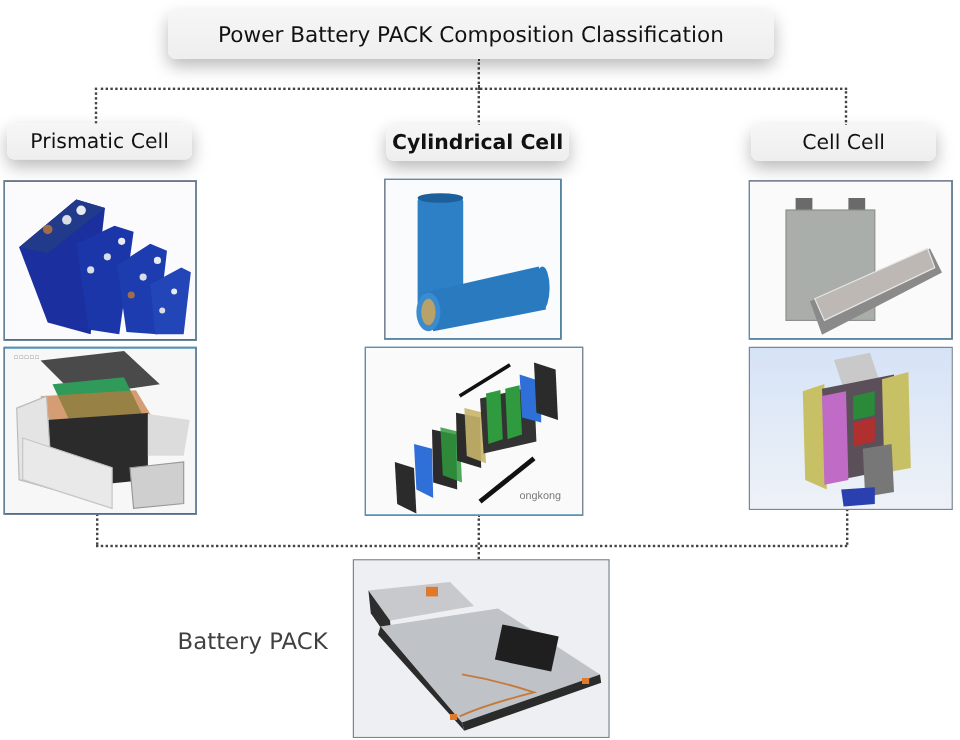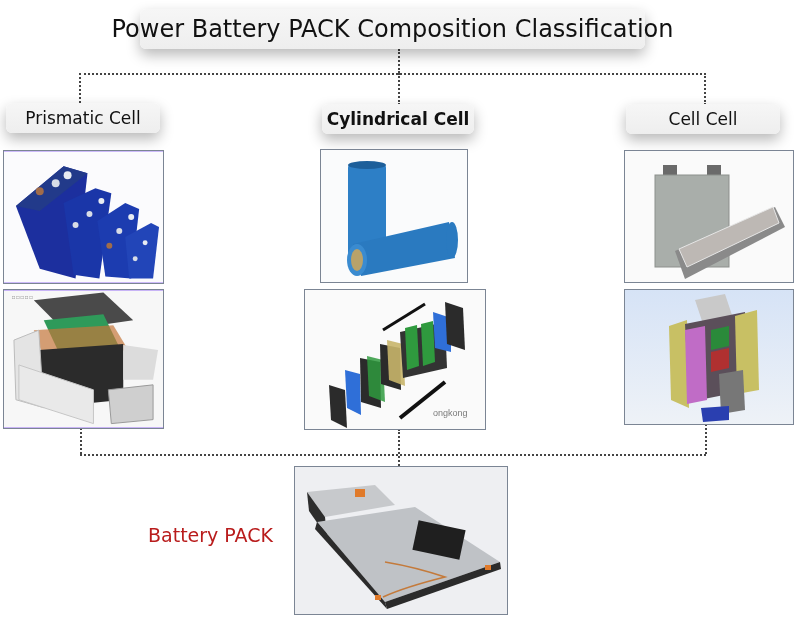--- a/index.html
+++ b/index.html
@@ -3,27 +3,27 @@
 <meta charset="utf-8">
 <style>
   html, body { margin:0; padding:0; }
   body { width:800px; height:617px; background:#ffffff; position:relative; overflow:hidden; font-family:"Liberation Sans", sans-serif; }
   .label-box {
     position:absolute; background:linear-gradient(#f6f6f6,#eeeeee);
     border-radius:6px; box-shadow:0 6px 14px rgba(0,0,0,0.28);
     color:#111; font-family:"DejaVu Sans", sans-serif; display:flex; align-items:center; justify-content:center;
     white-space:nowrap;
   }
-  .title-box { left:140px; top:9px; width:505px; height:40px; font-size:24px; }
+  .title-box { left:140px; top:9px; width:505px; height:40px; font-size:18px; }
   .cat-box { height:30px; font-size:17px;text-align:right; }
   .dash-h { position:absolute; height:0; border-top:2px dotted #444; }
   .dash-v { position:absolute; width:0; border-left:2px dotted #444; }
-  .frame { position:absolute; background:#8b5cf6; border:1.5px solid #7b8594; overflow:hidden; }
+  .frame { position:absolute; background:#0369a1; border:1.5px solid #7b8594; overflow:hidden; }
   .frame svg { width:100%; height:100%; display:block; }
-  .pack-label { position:absolute; left:148px; top:524px; font-size:19px; font-family:"DejaVu Sans", sans-serif; color:#b91c1c; }
+  .pack-label { position:absolute; left:148px; top:524px; font-size:19px; font-family:"DejaVu Sans", sans-serif; color:#404040; }
 </style>
 </head>
 <body>
 
 <div class="dash-v" style="left:398px; top:49px; height:24px;"></div>
 <div class="dash-h" style="left:79px; top:73px; width:627px;"></div>
 <div class="dash-v" style="left:79px; top:73px; height:30px;"></div>
 <div class="dash-v" style="left:398px; top:73px; height:32px;"></div>
 <div class="dash-v" style="left:704px; top:73px; height:32px;"></div>
 

